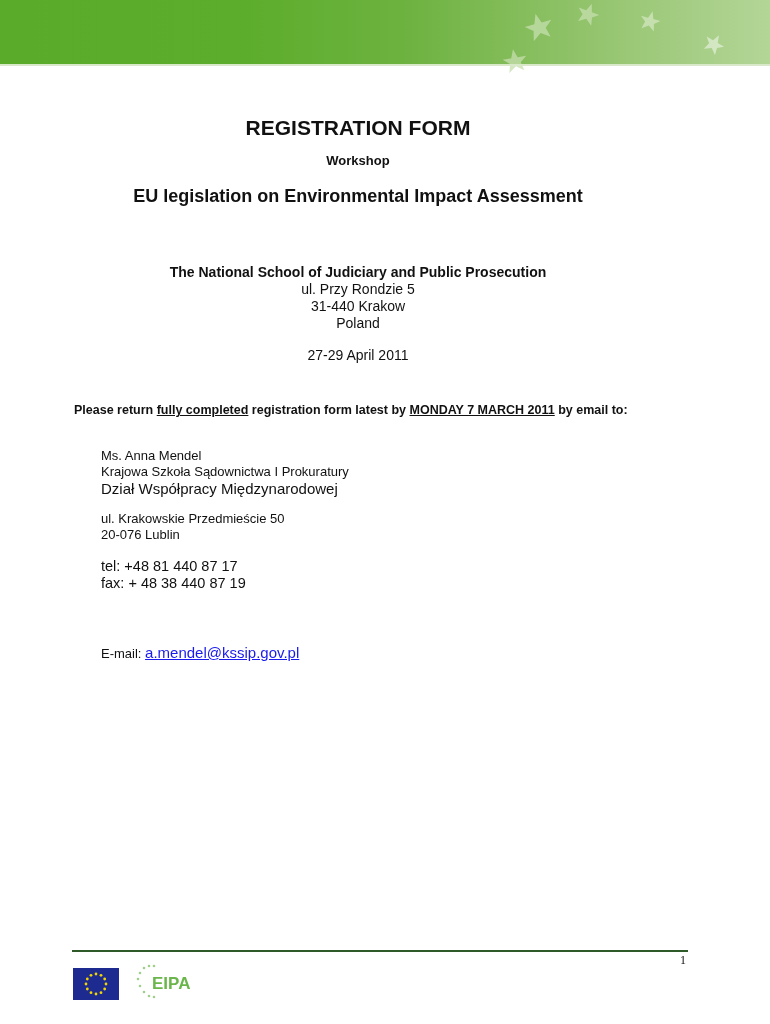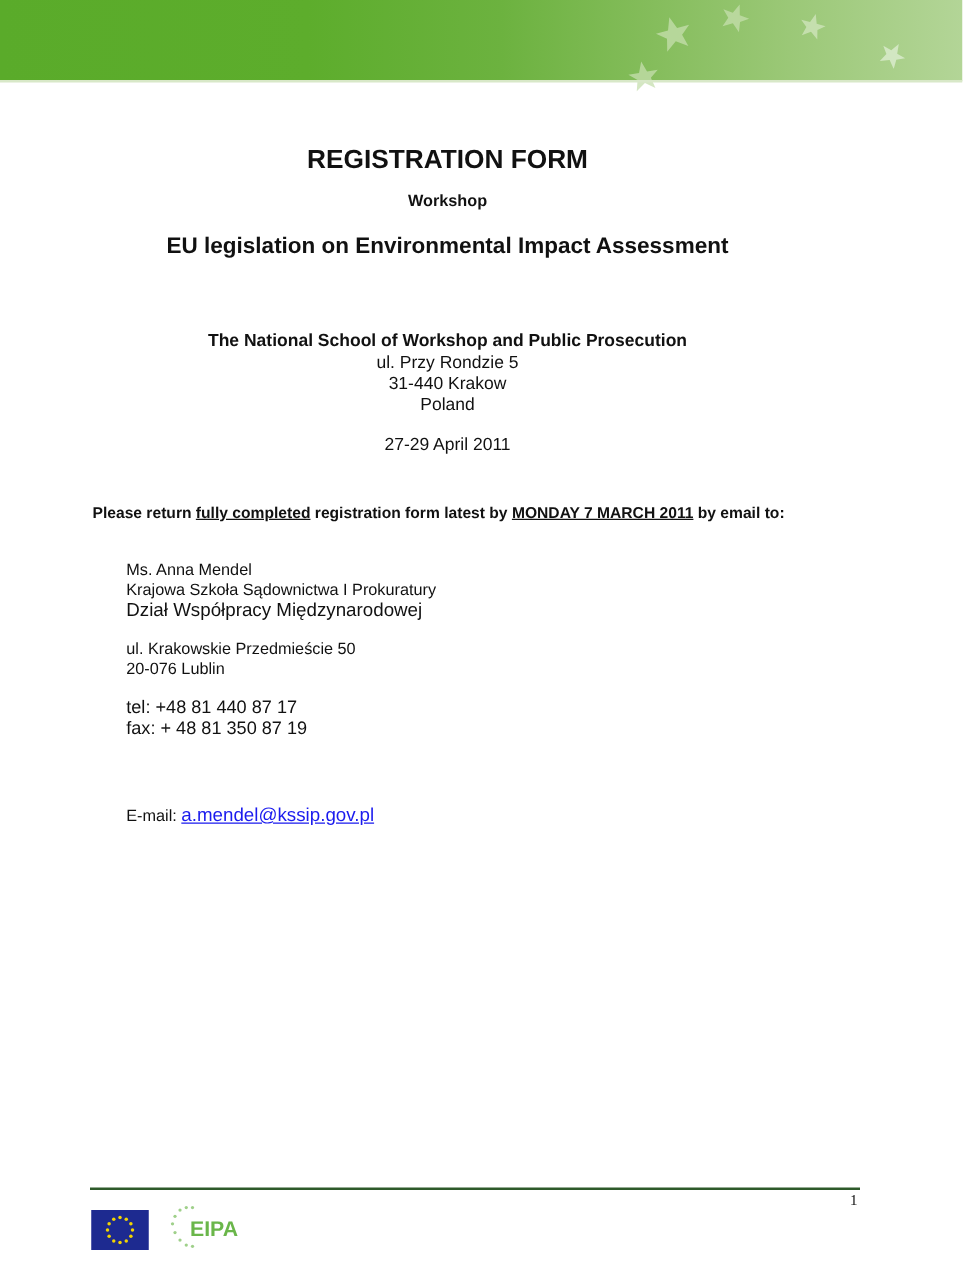--- a/index.html
+++ b/index.html
@@ -62,37 +62,37 @@
       <polygon points="12,1 15,9 23,9 17,14 19,22 12,17 5,22 7,14 1,9 9,9" fill="#c6dfae" opacity="0.75" transform="rotate(-10 12 12)"></polygon>
     </svg>
   <div class="edge"></div>
 </div>
 
 <div class="center t-title">REGISTRATION FORM</div>
 <div class="center t-workshop">Workshop</div>
 <div class="center t-eu">EU legislation on Environmental Impact Assessment</div>
 
 <div class="center venue">
-  <div class="b">The National School of Workshop and Public Prosecution</div>
+  <div class="b">The National School of Judiciary and Public Prosecution</div>
   <div>ul. Przy Rondzie 5</div>
   <div>31-440 Krakow</div>
   <div>Poland</div>
 </div>
 <div class="center t-date">27-29 April 2011</div>
 
 <div class="instr"><span>Please return </span><u>fully completed</u><span> registration form latest by </span><u>MONDAY 7 MARCH 2011</u><span> by email to:</span></div>
 
 <div class="contact">
   <div class="row c-name">Ms. Anna Mendel</div>
   <div class="row c-org">Krajowa Szkoła Sądownictwa I Prokuratury</div>
   <div class="row c-dept">Dział Współpracy Międzynarodowej</div>
   <div class="row c-street">ul. Krakowskie Przedmieście 50</div>
   <div class="row c-city">20-076 Lublin</div>
   <div class="row c-tel">tel: +48 81 440 87 17</div>
-  <div class="row c-fax">fax: + 48 81 350 87 19</div>
+  <div class="row c-fax">fax: + 48 38 440 87 19</div>
   <div class="row c-email"><span>E-mail: </span><a>a.mendel@kssip.gov.pl</a></div>
 </div>
 
 <div class="footer-line"></div>
 <div class="page-num">1</div>
 
 <div class="eu-flag">
   <svg width="46" height="32" viewBox="0 0 46 32">
     <g fill="#f2d400">
       <circle cx="23" cy="6" r="1.4"></circle>

